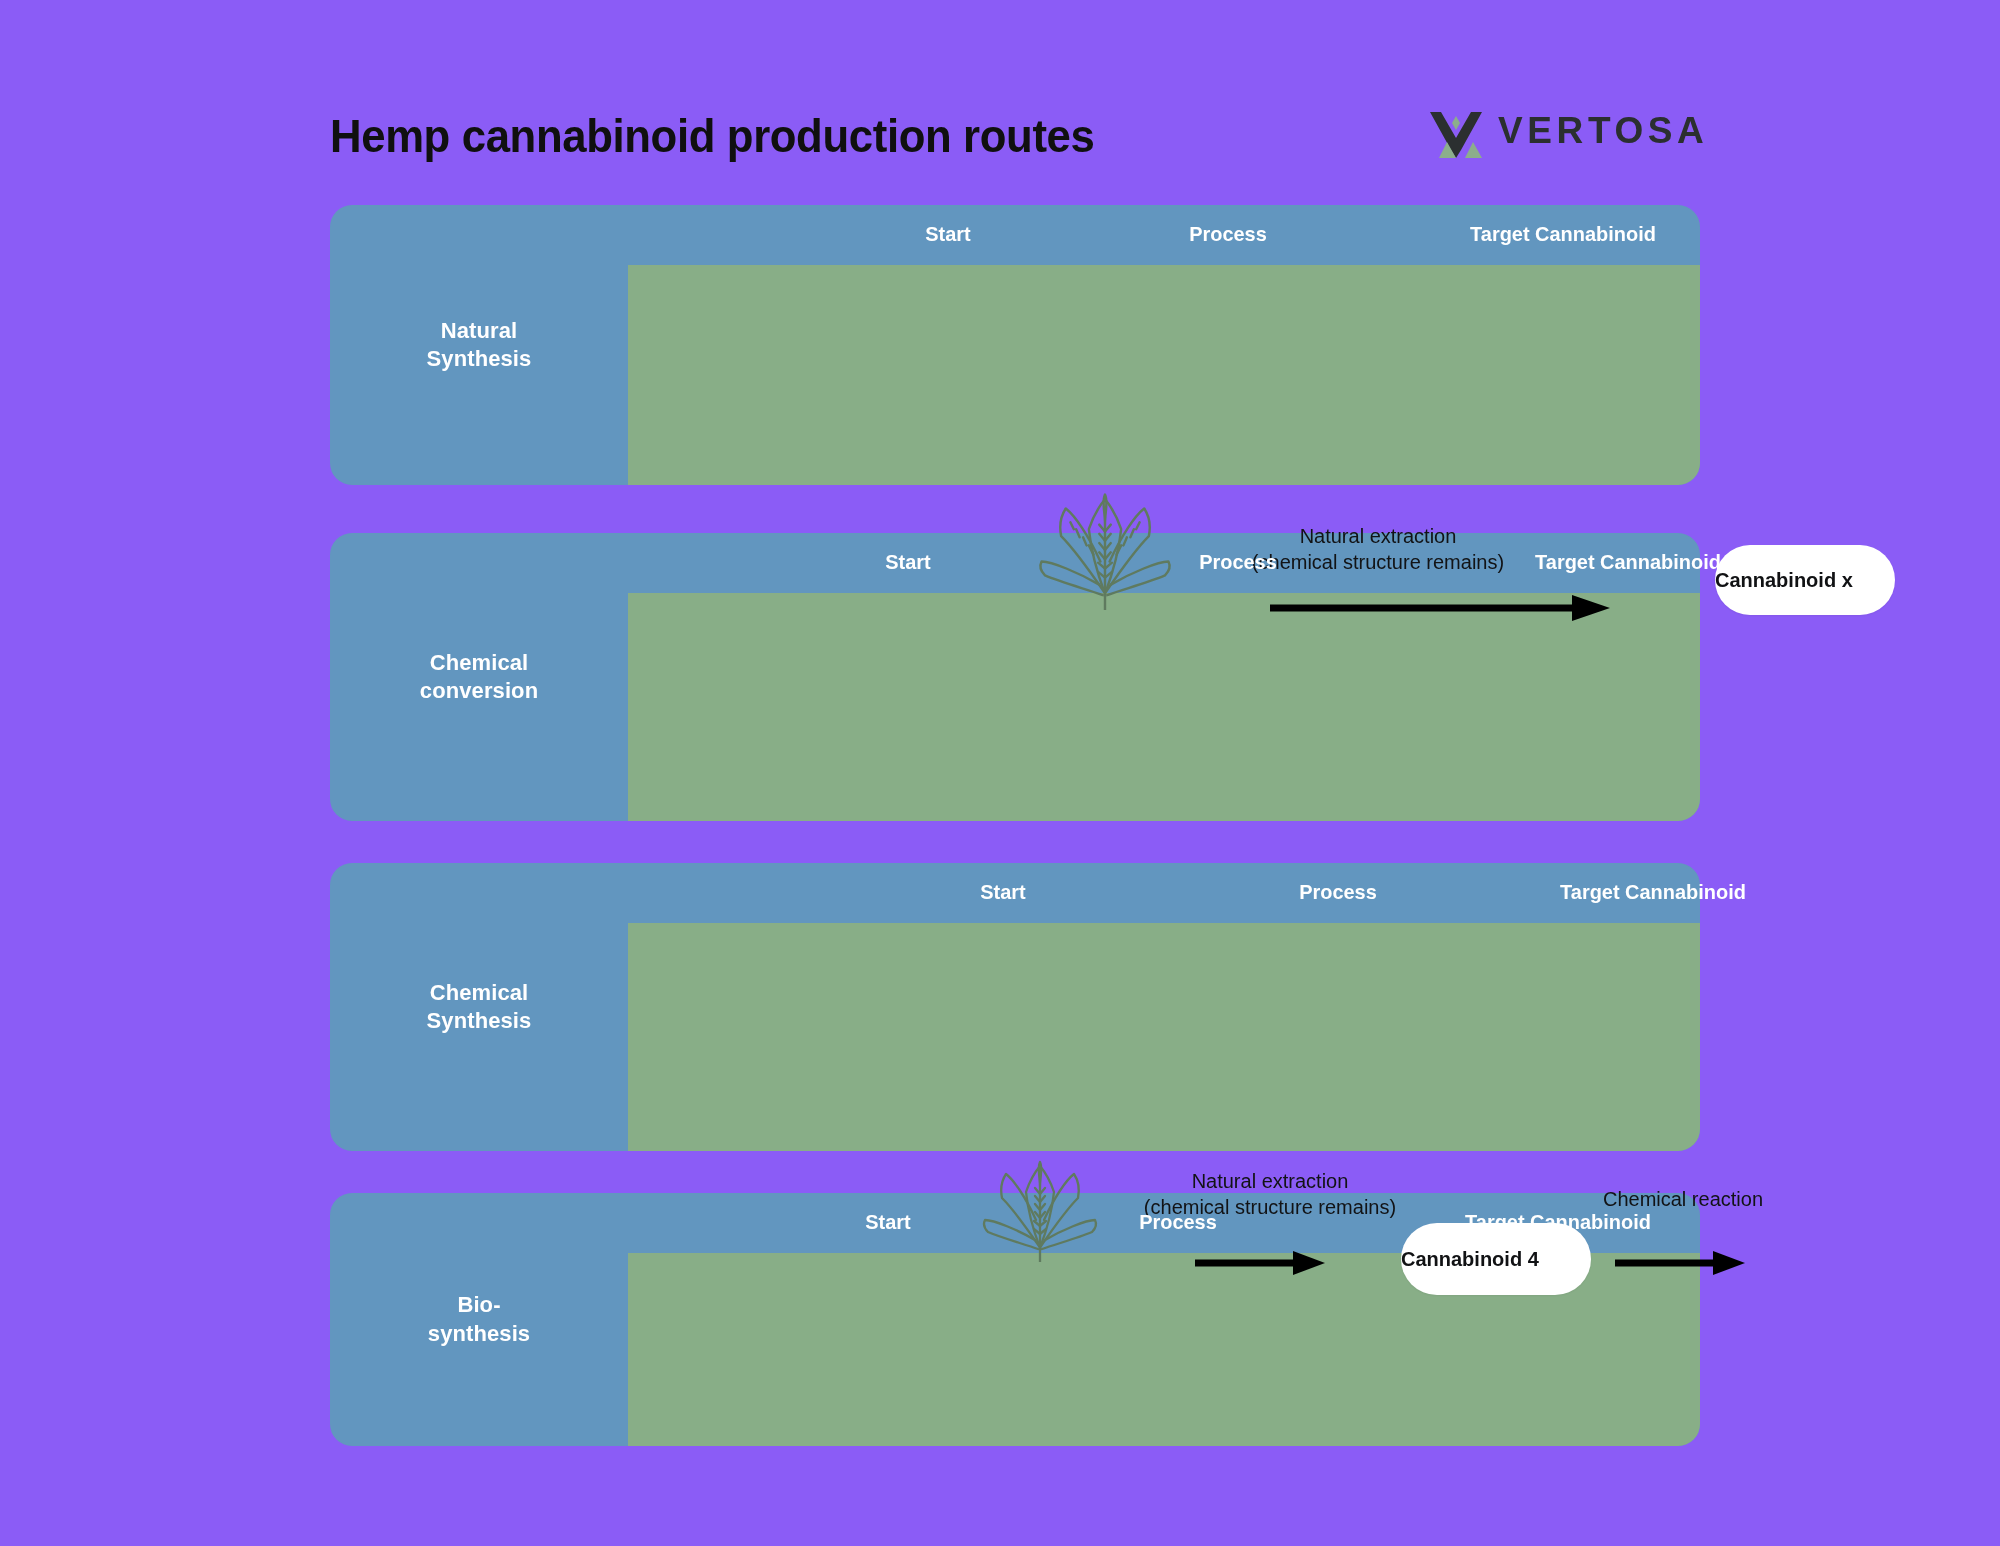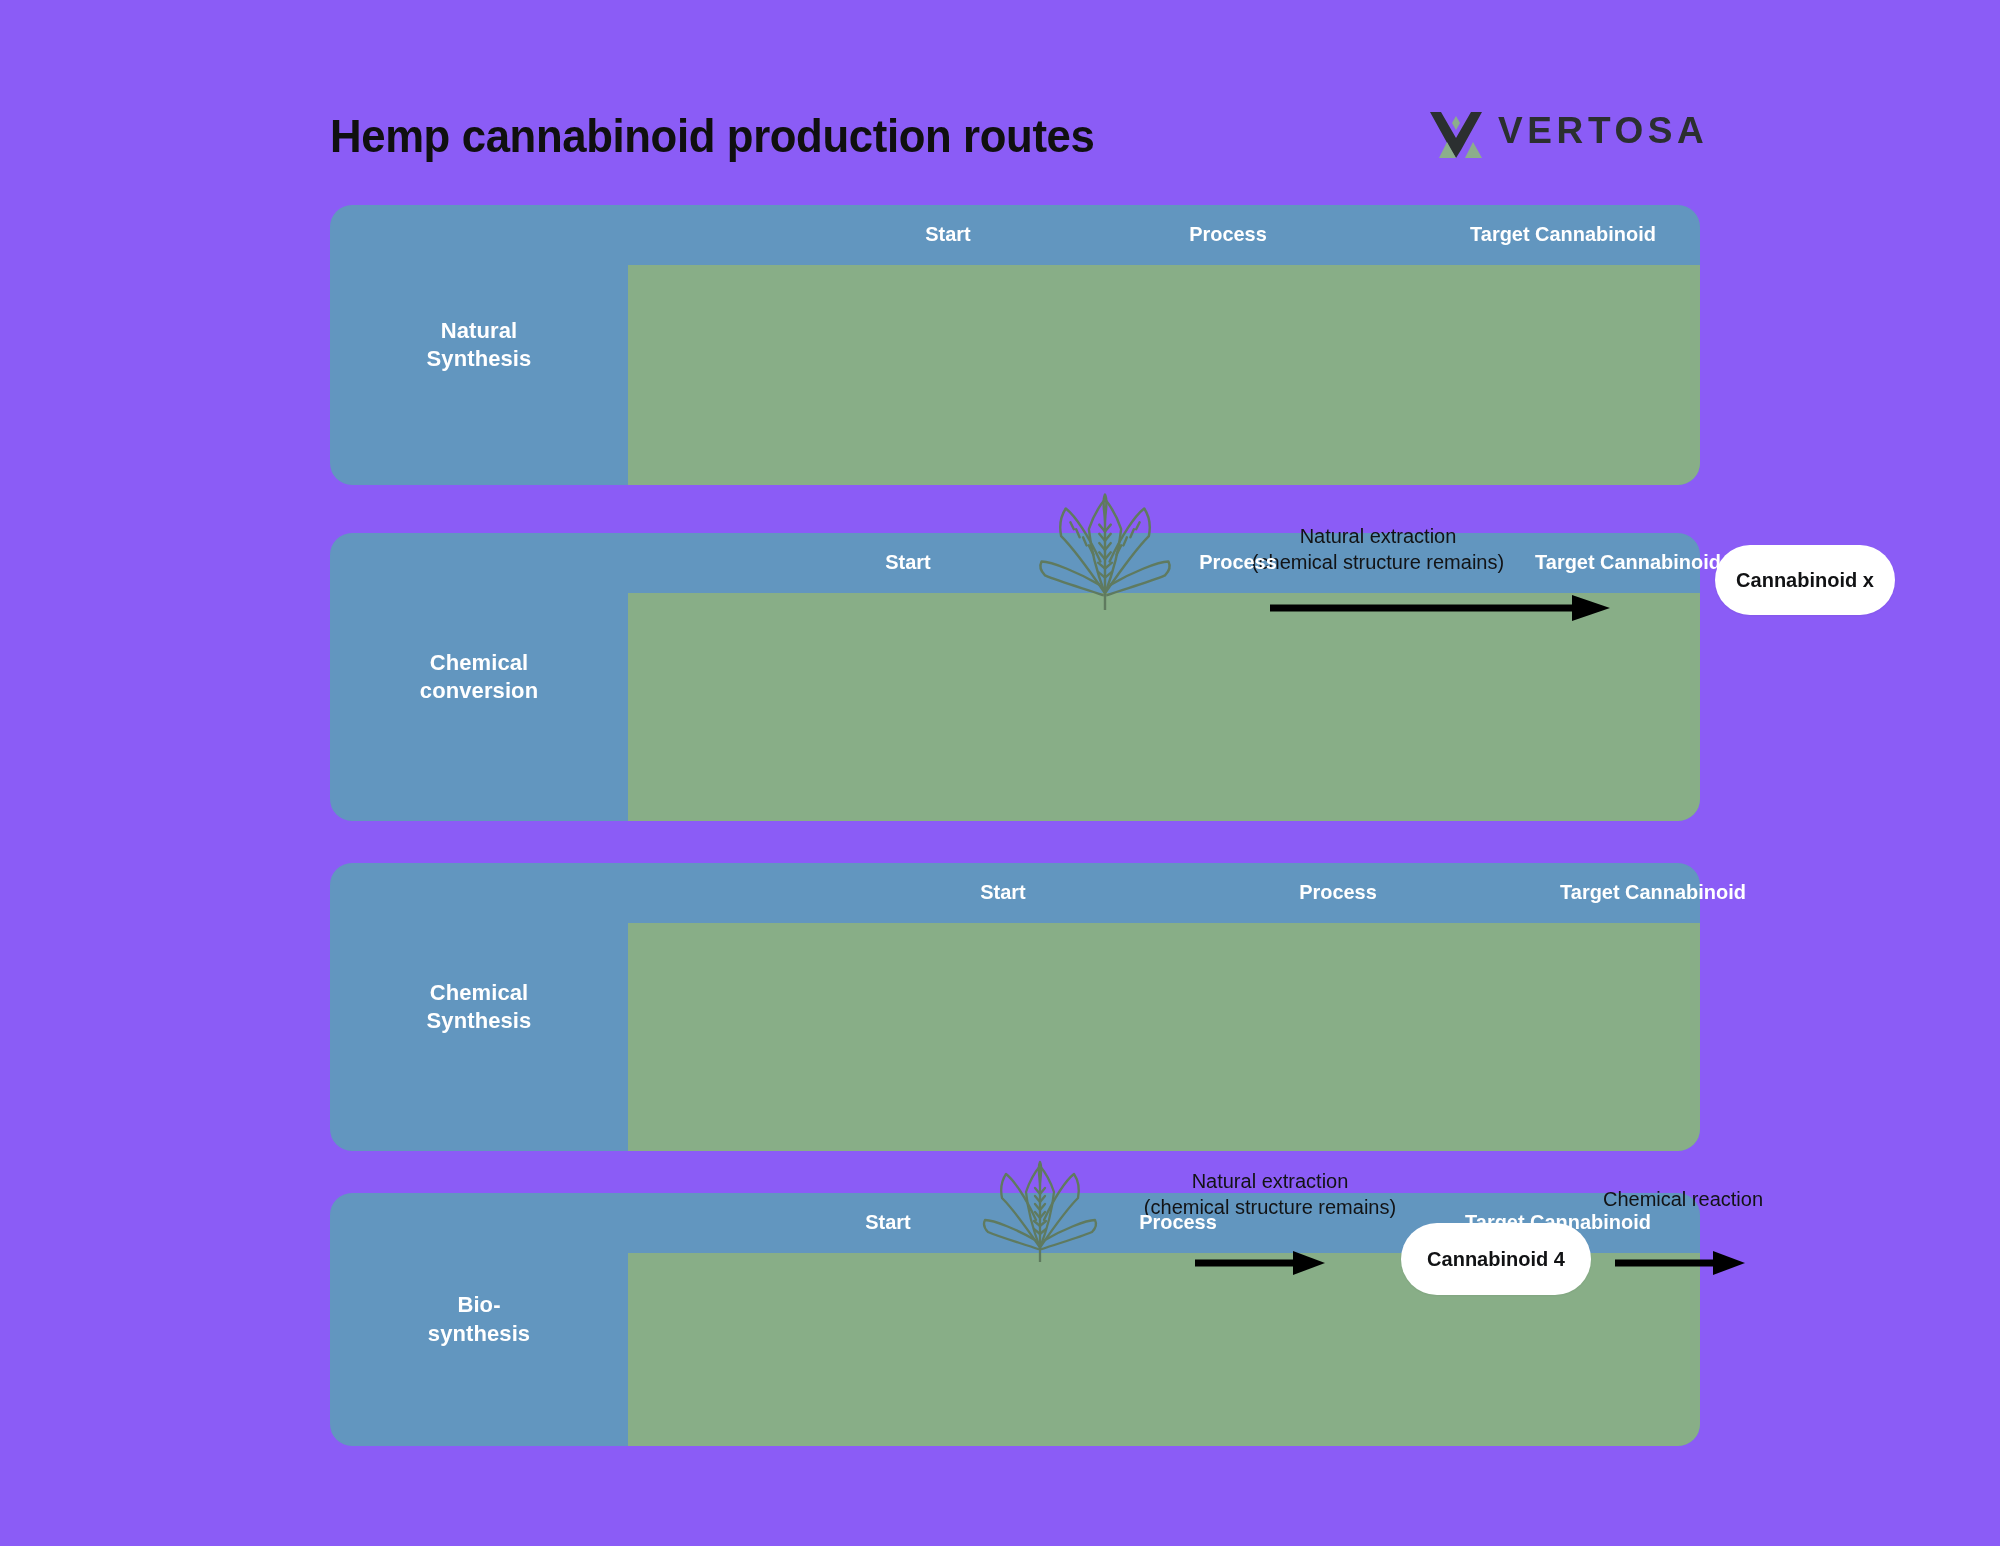--- a/index.html
+++ b/index.html
@@ -47,21 +47,21 @@
     position:absolute; top:0; height:60px; line-height:58px;
     color:#ffffff; font-size:21px; font-weight:bold;
     text-align:center; white-space:nowrap;
     transform:scaleX(0.95); transform-origin:center;
   }
   .stage { position:absolute; z-index:3; }
 
   
   .pill {
     background:#ffffff; border-radius:100px;
-    display:flex; align-items:center; justify-content:center;
+    display:flex; align-items:center; 
     color:#111214; font-weight:bold; white-space:nowrap;
     box-shadow:0 1px 2px rgba(0,0,0,0.05);
   }
 
   
   .arrow { position:absolute; z-index:3; }
   .arrow svg { display:block; }
 
   
   .caption {

